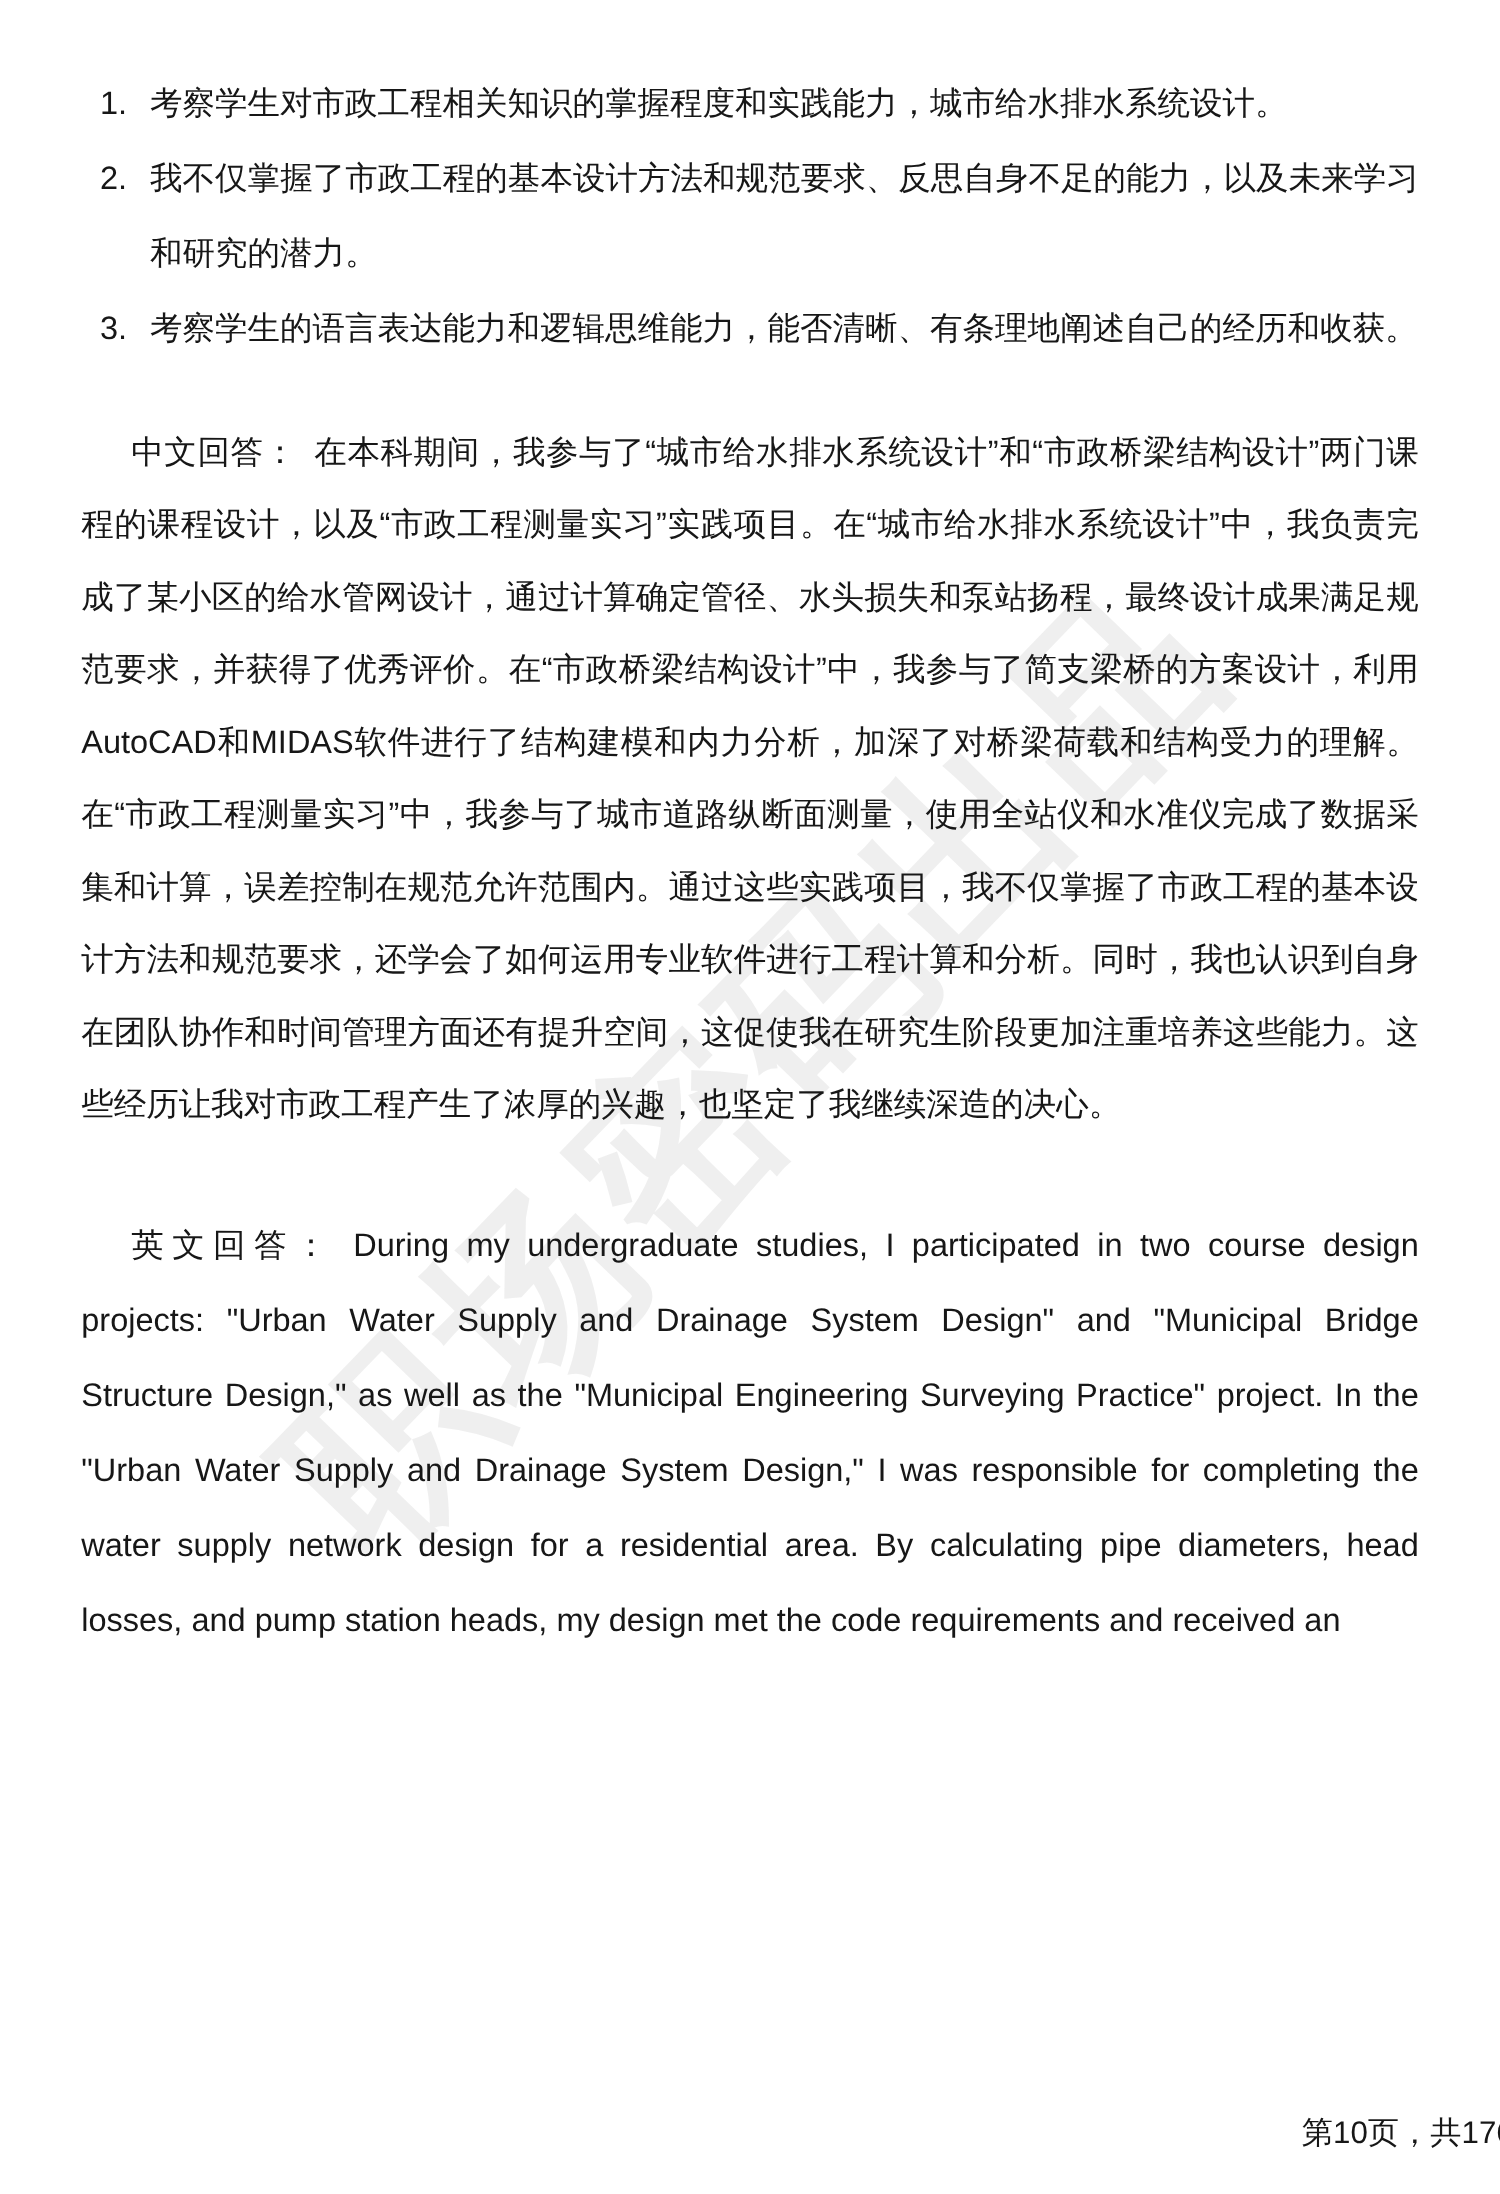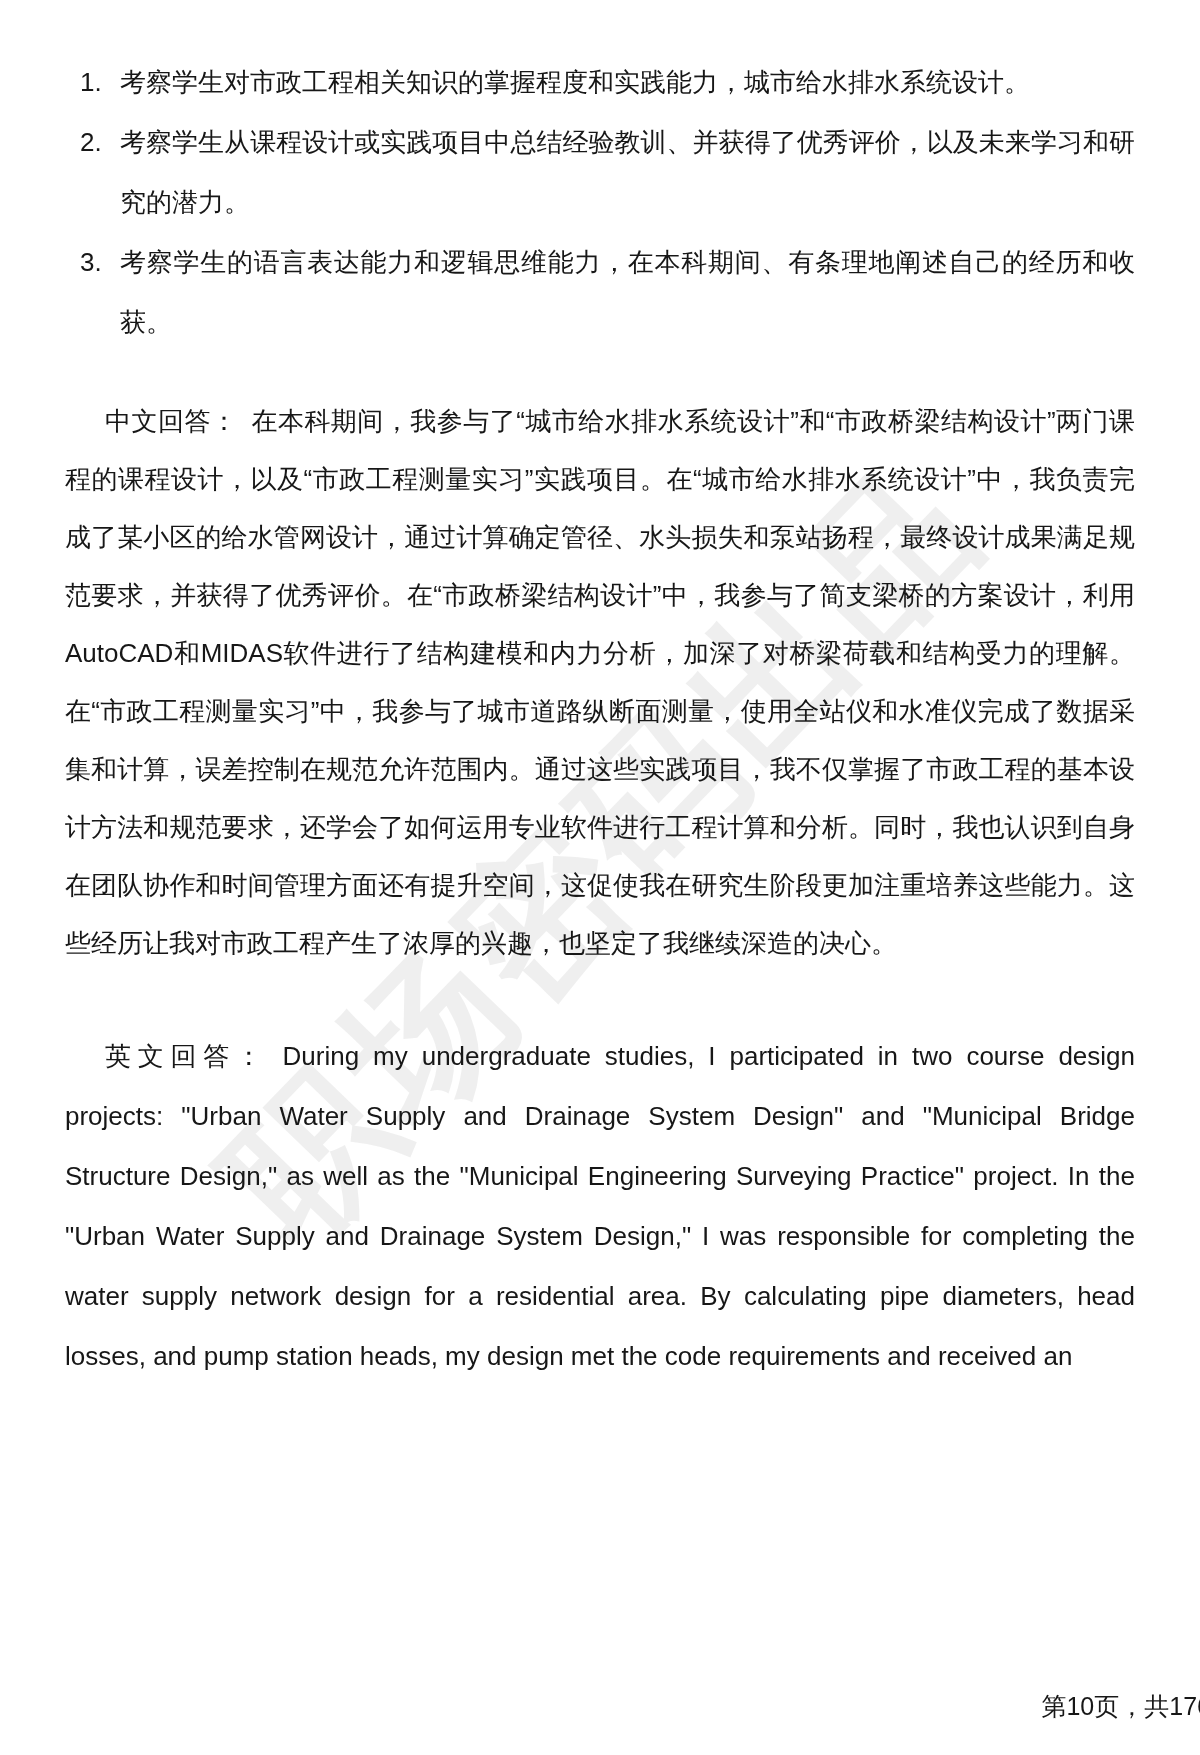--- a/index.html
+++ b/index.html
@@ -80,25 +80,25 @@
   <div class="content">
 
 
     <ol class="points-list">
       <li>
         <span class="point-number">1.</span>
         <span class="point-text">考察学生对市政工程相关知识的掌握程度和实践能力，城市给水排水系统设计。</span>
       </li>
       <li>
         <span class="point-number">2.</span>
-        <span class="point-text">考察学生从课程设计或实践项目中总结经验教训、并获得了优秀评价，以及未来学习和研究的潜力。</span>
+        <span class="point-text">我不仅掌握了市政工程的基本设计方法和规范要求、反思自身不足的能力，以及未来学习和研究的潜力。</span>
       </li>
       <li>
         <span class="point-number">3.</span>
-        <span class="point-text">考察学生的语言表达能力和逻辑思维能力，在本科期间、有条理地阐述自己的经历和收获。</span>
+        <span class="point-text">考察学生的语言表达能力和逻辑思维能力，能否清晰、有条理地阐述自己的经历和收获。</span>
       </li>
     </ol>
 
     <p class="answer chinese">
       <span class="answer-label">中文回答：</span><span>在本科期间，我参与了“城市给水排水系统设计”和“市政桥梁结构设计”两门课程的课程设计，以及“市政工程测量实习”实践项目。在“城市给水排水系统设计”中，我负责完成了某小区的给水管网设计，通过计算确定管径、水头损失和泵站扬程，最终设计成果满足规范要求，并获得了优秀评价。在“市政桥梁结构设计”中，我参与了简支梁桥的方案设计，利用AutoCAD和MIDAS软件进行了结构建模和内力分析，加深了对桥梁荷载和结构受力的理解。在“市政工程测量实习”中，我参与了城市道路纵断面测量，使用全站仪和水准仪完成了数据采集和计算，误差控制在规范允许范围内。通过这些实践项目，我不仅掌握了市政工程的基本设计方法和规范要求，还学会了如何运用专业软件进行工程计算和分析。同时，我也认识到自身在团队协作和时间管理方面还有提升空间，这促使我在研究生阶段更加注重培养这些能力。这些经历让我对市政工程产生了浓厚的兴趣，也坚定了我继续深造的决心。</span>
     </p>
 
     <p class="answer english">
       <span class="answer-label">英文回答：</span><span>During my undergraduate studies, I participated in two course design projects: "Urban Water Supply and Drainage System Design" and "Municipal Bridge Structure Design," as well as the "Municipal Engineering Surveying Practice" project. In the "Urban Water Supply and Drainage System Design," I was responsible for completing the water supply network design for a residential area. By calculating pipe diameters, head losses, and pump station heads, my design met the code requirements and received an</span>
     </p>

